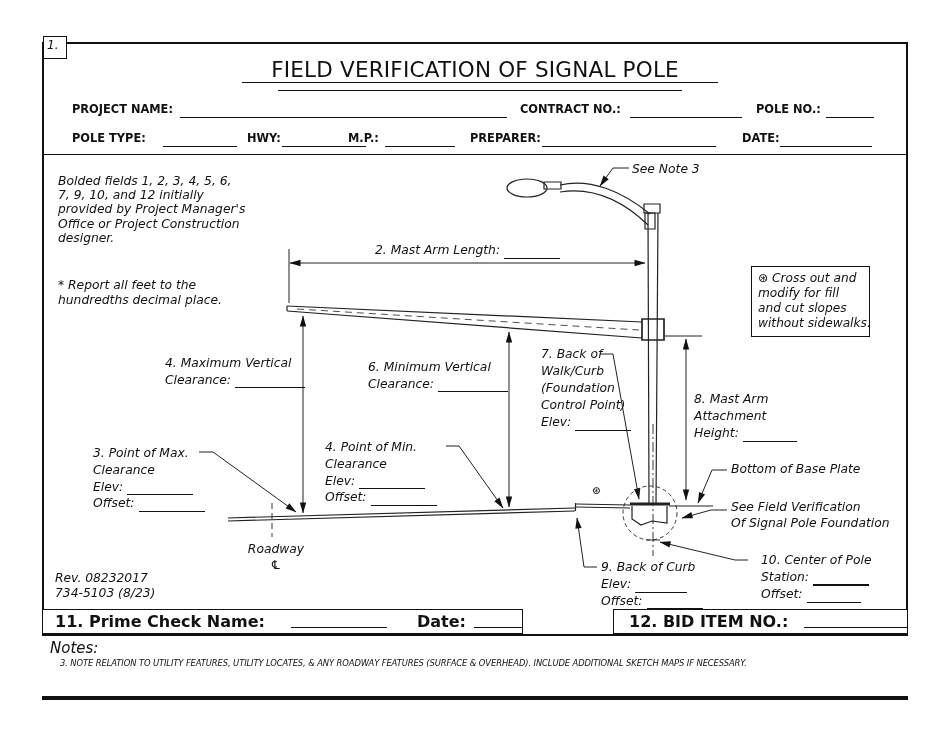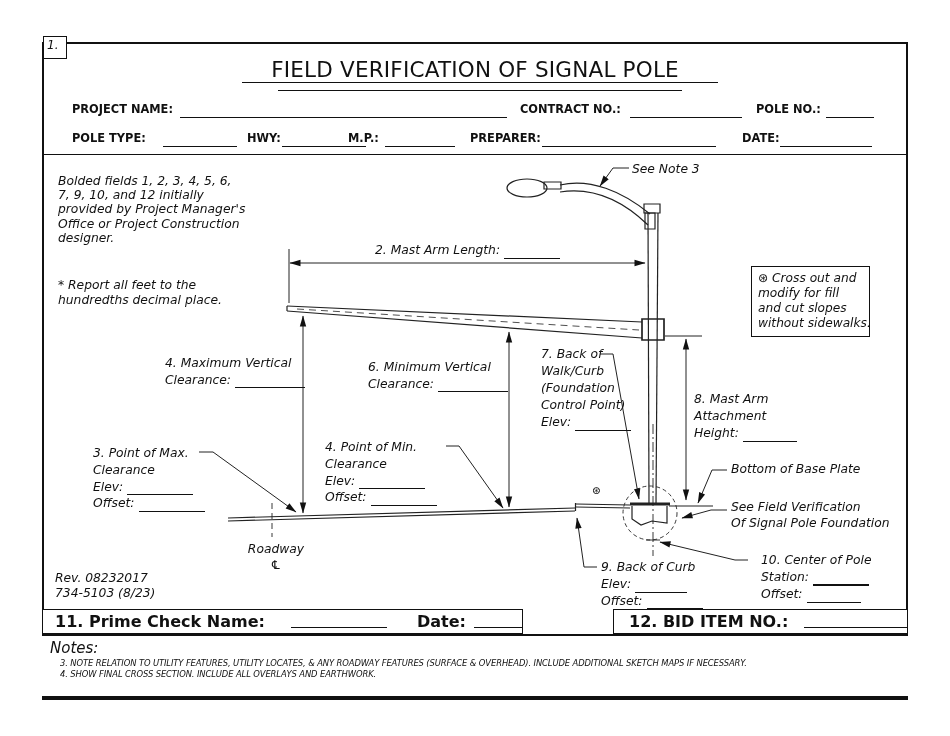--- a/index.html
+++ b/index.html
@@ -266,14 +266,13 @@
 </div>
 
 <div class="fbox" style="left:613px; width:295px;">
   <span style="margin-left:15px;">12. BID ITEM NO.:</span>
   <span class="iblank" style="width:148px; margin-left:16px;"></span>
 </div>
 
 <div class="notes">
   <div class="nh">Notes:</div>
   <div class="ni">3. NOTE RELATION TO UTILITY FEATURES, UTILITY LOCATES, &amp; ANY ROADWAY FEATURES (SURFACE &amp; OVERHEAD). INCLUDE ADDITIONAL SKETCH MAPS IF NECESSARY.</div>
-  <div class="ni">4. SHOW FINAL CROSS SECTION. INCLUDE ALL OVERLAYS AND EARTHWORK.</div>
 </div>
 
 </body></html>

